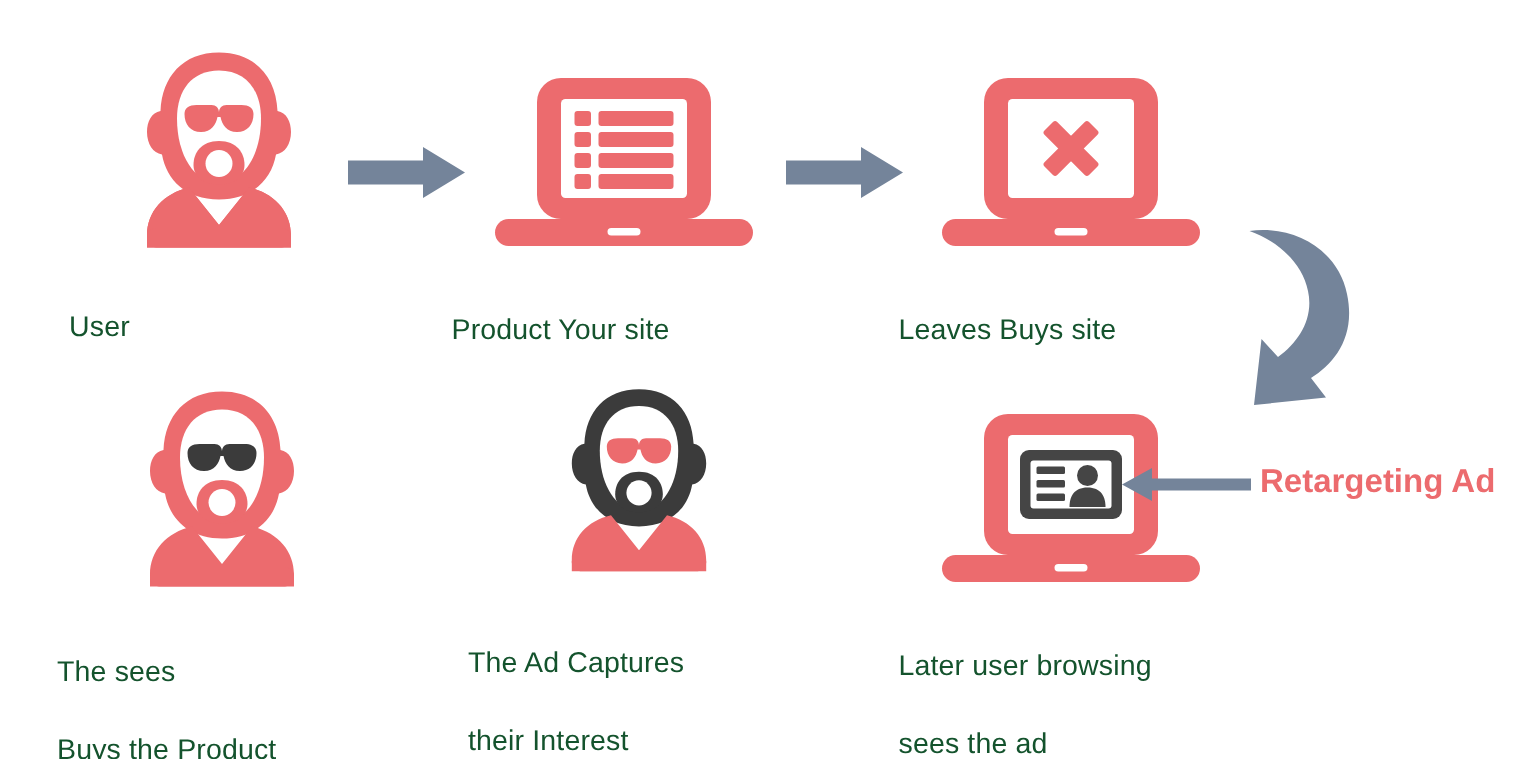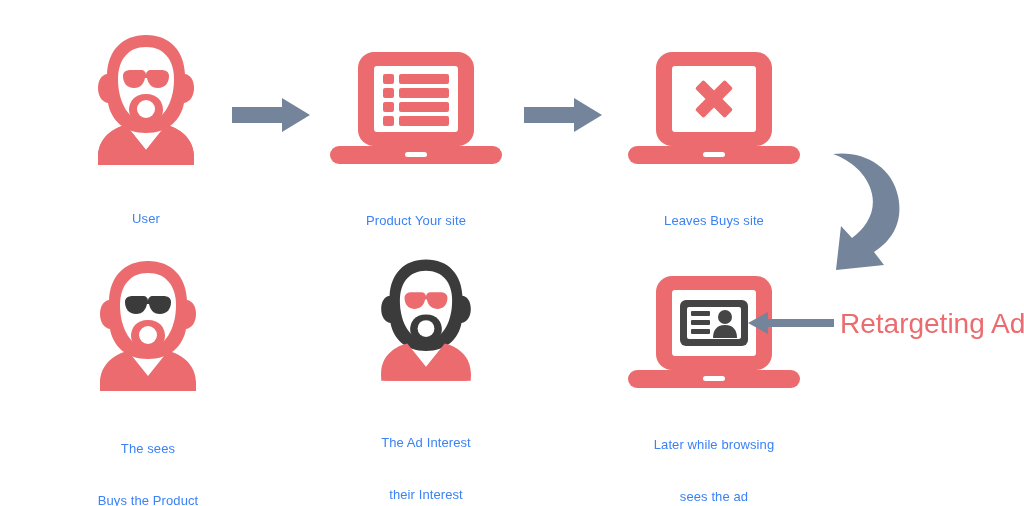--- a/index.html
+++ b/index.html
@@ -19,40 +19,41 @@
     overflow: hidden;
   }
   .node {
     position: absolute;
   }
   .icon-wrap {
     position: relative;
   }
   .caption {
     position: absolute;
-    text-align: center;
-    color: #3b82f6;
-    font-size: 13px;
+    text-align: left;
+    color: #14532d;
+    font-size: 19px;
     line-height: 26px;
     font-family: "Liberation Sans", sans-serif;
     white-space: pre-line;
     letter-spacing: 0.1px;
   }
   .caption-line {
     display: block;
   }
   .arrow-straight, .arrow-curved, .arrow-pointer {
     position: absolute;
   }
   .annot-label {
     position: absolute;
-    font-size: 28px;
+    font-size: 22px;
     font-family: "Liberation Sans", sans-serif;
     color: #ec6b6e;
     white-space: nowrap;
+    font-weight: bold;
   }
   svg { display: block; overflow: visible; }
 </style>
 </head>
 <body>
 
 <div id="canvas">
 
   <div class="node" style="left:86px; top:32px;">
     <div class="icon-wrap">
@@ -251,21 +252,21 @@
                  C 48 62, 43 70, 43 78
                  C 43 86, 50 91, 60 91
                  C 70 91, 77 86, 77 78
                  C 77 70, 72 62, 60 62 Z" fill="#3b3b3b"></path>
         <circle cx="60" cy="77" r="9" fill="#ffffff"></circle>
         <path d="M12 133 L12 125 C12 109 23 97 40 93 L60 118 L80 93 C97 97 108 109 108 125 L108 133 Z" fill="#ec6b6e"></path>
         <rect x="12" y="120" width="96" height="13" rx="6" fill="#ec6b6e"></rect>
       </svg>
     </div>
     <div class="caption" style="left:-58px; top:152px; width:228px;">
-      <span class="caption-line">The Ad Interest</span>
+      <span class="caption-line">The Ad Captures</span>
       <span class="caption-line">their Interest</span>
     </div>
   </div>
 
   <div class="node" style="left:628px; top:276px;">
     <div class="icon-wrap">
       <svg width="172" height="112" viewBox="0 0 172 112">
         <rect x="28" y="0" width="116" height="94" rx="16" fill="#ec6b6e"></rect>
         <rect x="44" y="14" width="84" height="66" rx="3" fill="#ffffff"></rect>
 
@@ -277,21 +278,21 @@
         <rect x="63" y="53" width="19" height="5" rx="1" fill="#454545"></rect>
 
         <circle cx="97" cy="41" r="7" fill="#454545"></circle>
         <path d="M97 49 C 88 49, 85 55, 85 62 L 109 62 C 109 55, 106 49, 97 49 Z" fill="#454545"></path>
 
         <rect x="0" y="94" width="172" height="18" rx="9" fill="#ec6b6e"></rect>
         <rect x="75" y="100" width="22" height="5" rx="2.5" fill="#ffffff"></rect>
       </svg>
     </div>
     <div class="caption" style="left:-29px; top:130px; width:230px;">
-      <span class="caption-line">Later while browsing</span>
+      <span class="caption-line">Later user browsing</span>
       <span class="caption-line">sees the ad</span>
     </div>
   </div>
 
   <div class="arrow-pointer" style="left:748px; top:310px;">
     <svg width="86" height="26" viewBox="0 0 86 26">
       <path d="M0 13 L20 2 L20 9 L86 9 L86 17 L20 17 L20 24 Z" fill="#74849a"></path>
     </svg>
   </div>
 

